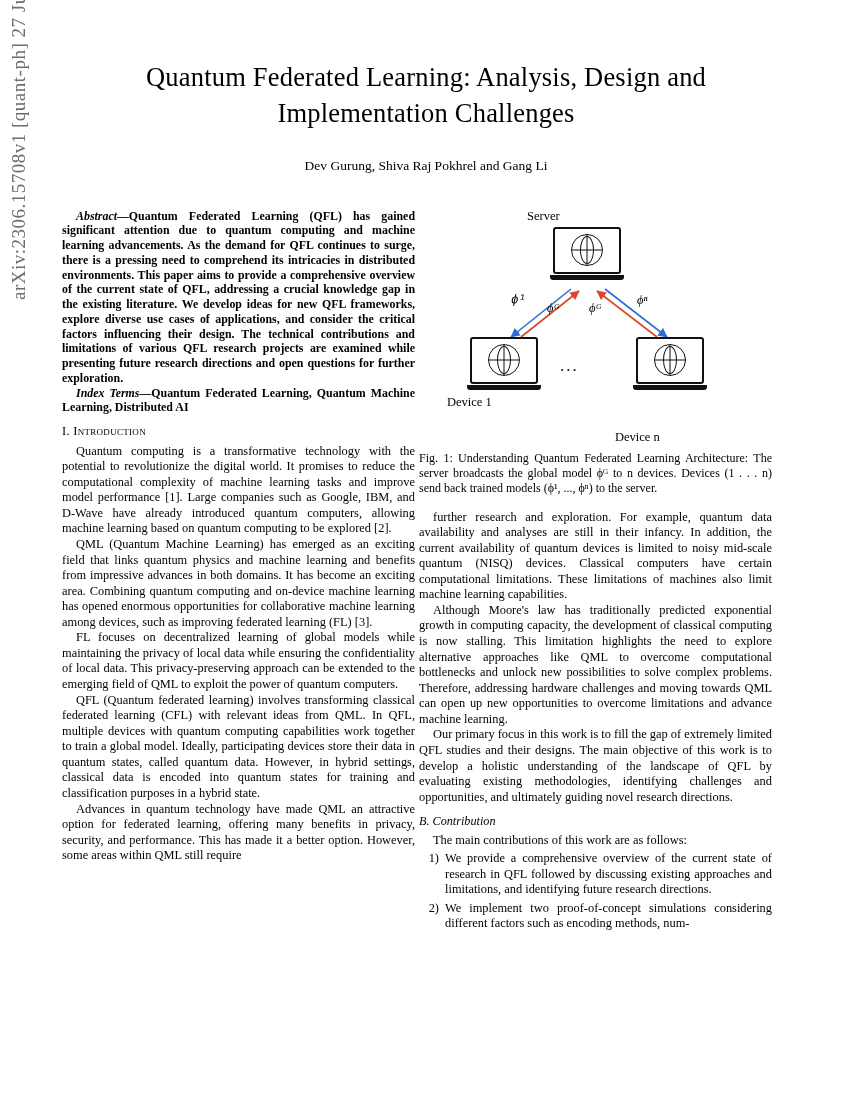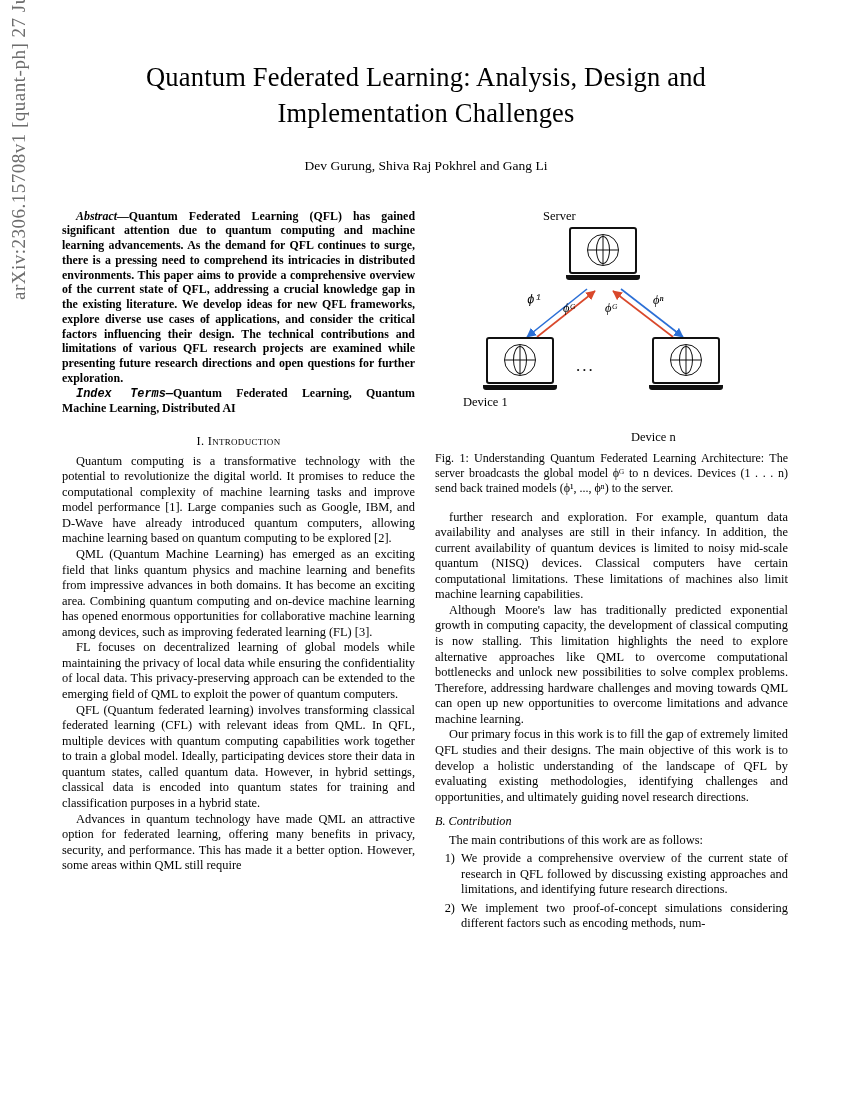--- a/index.html
+++ b/index.html
@@ -49,21 +49,21 @@
   }
   .authors {
     text-align: center;
     font-size: 13.5px;
     margin-top: 26px;
     margin-bottom: 35px;
   }
 
   .cols {
     display: flex;
-    gap: 20px;
+    gap: 4px;
   }
   .col {
     width: 353px;
     font-size: 12.4px;
     line-height: 1.255;
     text-align: justify;
     hyphens: auto;
   }
   .col p {
     margin: 0;
@@ -84,26 +84,25 @@
   .indexterms {
     font-weight: bold;
     font-size: 11.9px;
     line-height: 1.24;
     text-align: justify;
     text-indent: 14px;
     margin-top: 5px;
   }
   .indexterms .lead {
     font-style: italic;
-    font-family: Liberation Mono, monospace;
   }
   .sec-head {
-    text-align: center;
+    text-align: left;
     font-size: 12.4px;
-    margin: 18px 0 4px 0;
+    margin: 9px 0 4px 0;
     font-variant: small-caps;
     letter-spacing: 0.3px;
   }
   .subsec-head {
     font-style: italic;
     font-size: 12.2px;
     margin: 9px 0 3px 0;
     text-indent: 0;
   }
 

